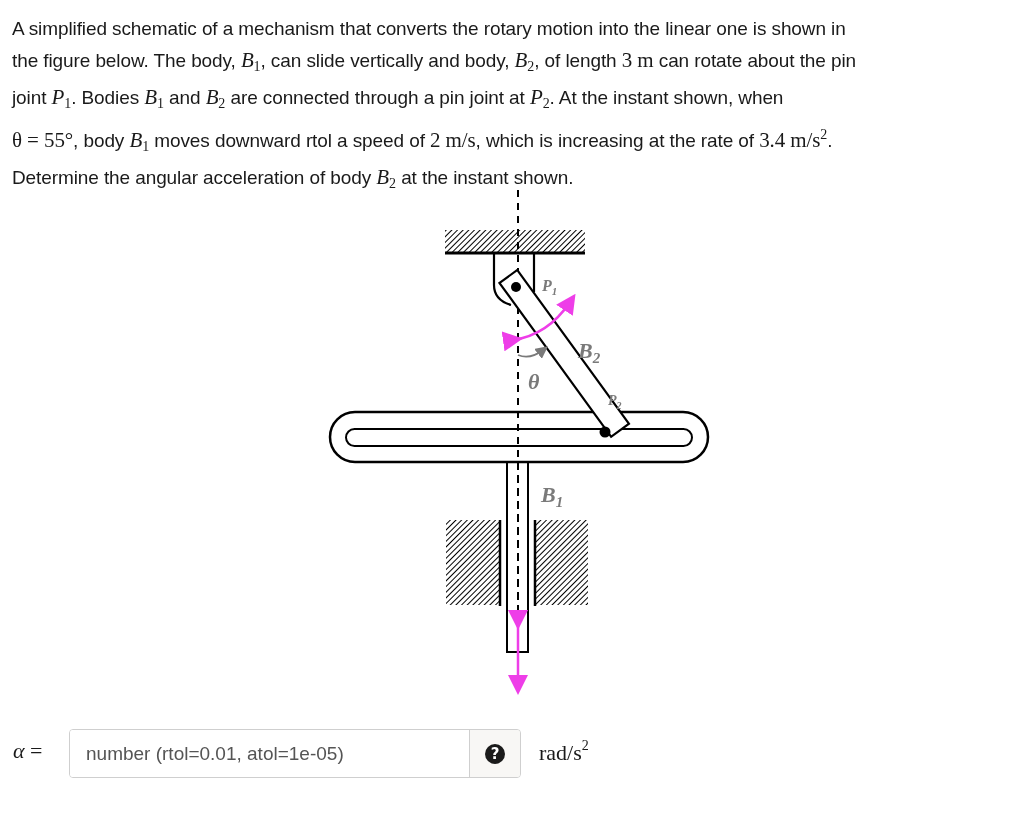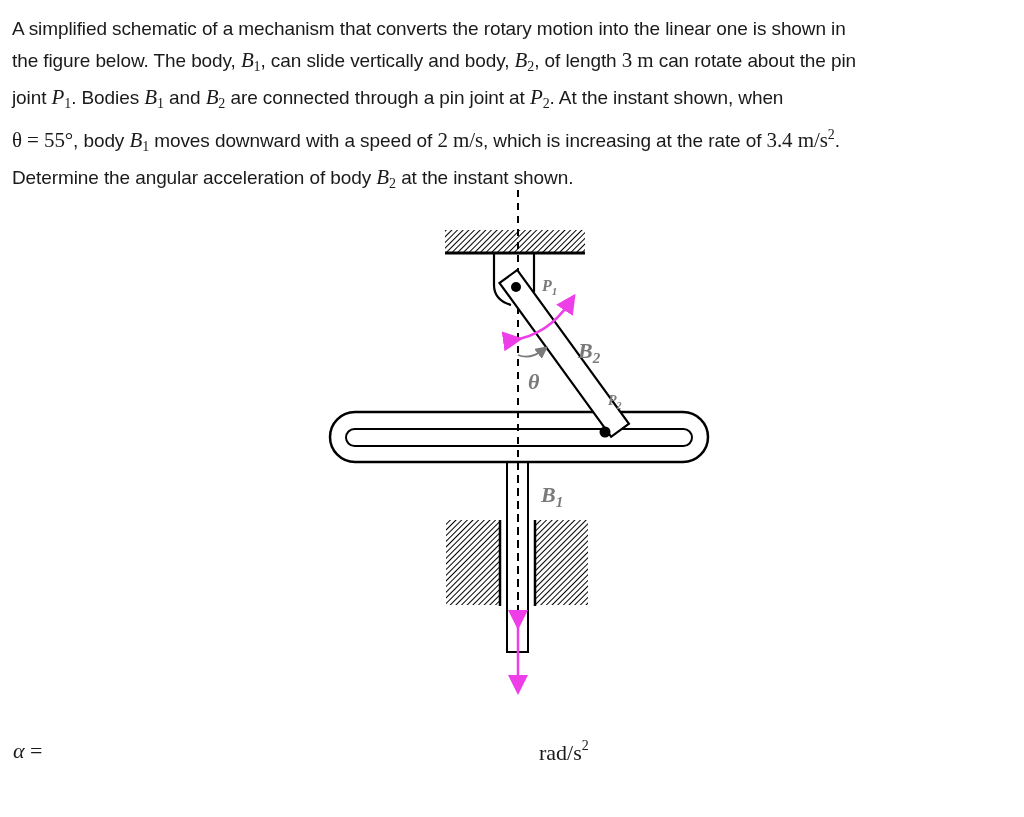--- a/index.html
+++ b/index.html
@@ -30,21 +30,21 @@
     .units { position: absolute; left: 533px; top: 10px; font-family: "Liberation Serif", "DejaVu Serif", serif; font-size: 22px; margin-left: 6px; }
     .units .sup { font-size: 14px; vertical-align: 10px; }
   </style>
 </head>
 <body>
 
 <div class="question">
   <p><span>A simplified schematic of a mechanism that converts the rotary motion into the linear one is shown in</span></p>
   <p><span>the figure below. The body, </span><span class="mi"><span>B</span><span class="sub">1</span></span><span>, can slide vertically and body, </span><span class="mi"><span>B</span><span class="sub">2</span></span><span>, of length </span><span class="m"><span>3</span> <span>m</span></span><span> can rotate about the pin</span></p>
   <p><span>joint </span><span class="mi"><span>P</span><span class="sub">1</span></span><span>. Bodies </span><span class="mi"><span>B</span><span class="sub">1</span></span><span> and </span><span class="mi"><span>B</span><span class="sub">2</span></span><span> are connected through a pin joint at </span><span class="mi"><span>P</span><span class="sub">2</span></span><span>. At the instant shown, when</span></p>
-  <p><span class="m">θ = 55°</span><span>, body </span><span class="mi"><span>B</span><span class="sub">1</span></span><span> moves downward with a speed of </span><span class="m"><span>2</span> <span>m/s</span></span><span>, which is increasing at the rate of </span><span class="m"><span>3.4</span> <span>m/s</span><span class="sup">2</span></span><span>.</span></p>
+  <p><span class="m">θ = 55°</span><span>, body </span><span class="mi"><span>B</span><span class="sub">1</span></span><span> moves downward rtol a speed of </span><span class="m"><span>2</span> <span>m/s</span></span><span>, which is increasing at the rate of </span><span class="m"><span>3.4</span> <span>m/s</span><span class="sup">2</span></span><span>.</span></p>
   <p><span>Determine the angular acceleration of body </span><span class="mi"><span>B</span><span class="sub">2</span></span><span> at the instant shown.</span></p>
 </div>
 
 <div class="figure">
   <svg width="420" height="515" viewBox="300 185 420 515" xmlns="http://www.w3.org/2000/svg">
     <defs>
       <pattern id="hatch" patternUnits="userSpaceOnUse" width="4" height="4" patternTransform="rotate(45)">
         <rect width="4" height="4" fill="#fff"></rect>
         <line x1="0" y1="0" x2="0" y2="4" stroke="#000" stroke-width="2"></line>
       </pattern>
@@ -97,14 +97,20 @@
       <text x="570" y="358" font-size="22"><tspan>B</tspan><tspan font-size="15" dy="5">2</tspan></text>
       <text x="520" y="389" font-size="22">θ</text>
       <text x="600" y="405" font-size="14"><tspan>P</tspan><tspan font-size="10" dy="4">2</tspan></text>
       <text x="533" y="502" font-size="22"><tspan>B</tspan><tspan font-size="15" dy="5">1</tspan></text>
     </g>
   </svg>
 </div>
 
 <div class="answer-row">
   <div class="alpha-label"><i>α</i> <span>=</span></div>
+  <div class="answer-group">
+    <input class="answer-input" type="text" placeholder="number (rtol=0.01, atol=1e-05)" style="">
+    <div class="help-btn">
+      <div class="help-circle">?</div>
+    </div>
+  </div>
   <div class="units"><span>rad/s</span><span class="sup">2</span></div>
 </div>
 
 </body></html>

